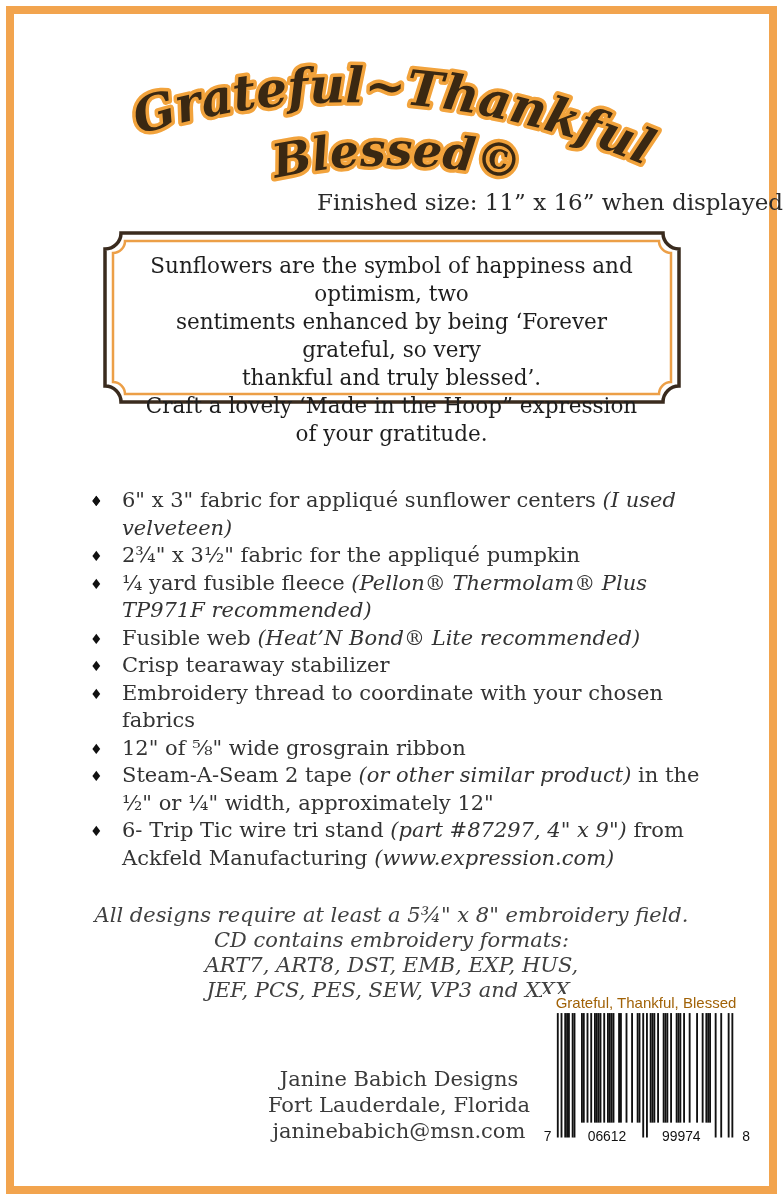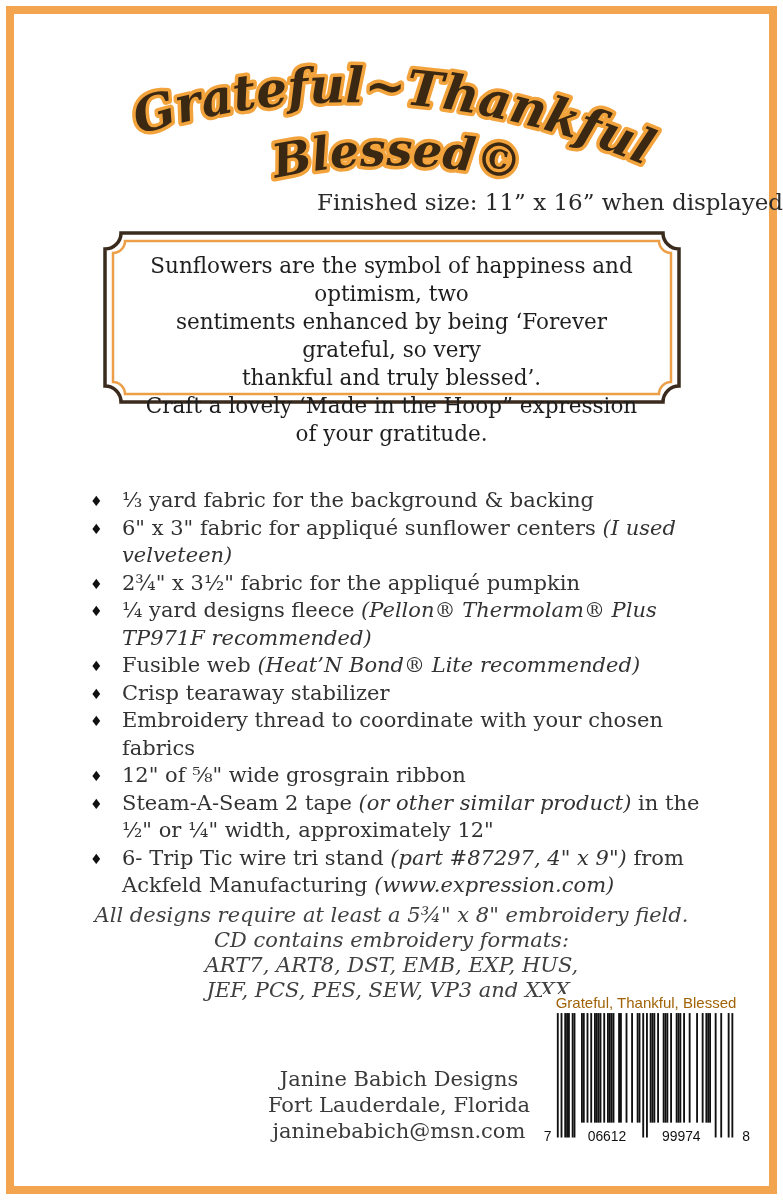--- a/index.html
+++ b/index.html
@@ -159,24 +159,24 @@
     </svg>
     <div class="desc-text">Sunflowers are the symbol of happiness and optimism, two
 sentiments enhanced by being ‘Forever grateful, so very
 thankful and truly blessed’.
 Craft a lovely ‘Made in the Hoop” expression
 of your gratitude.</div>
   </div>
 
 
   <ul class="shopping-list">
-      <li><span class="bullet">♦</span><span>⅓ yard fabric for the background &amp; backing</span></li>
+      <li><span class="bullet">♦</span></li>
       <li><span class="bullet">♦</span><span>6" x 3" fabric for appliqué sunflower centers </span><span class="it">(I used velveteen)</span></li>
       <li><span class="bullet">♦</span><span>2¾" x 3½" fabric for the appliqué pumpkin</span></li>
-      <li><span class="bullet">♦</span><span>¼ yard designs fleece </span><span class="it">(Pellon® Thermolam® Plus TP971F recommended)</span></li>
+      <li><span class="bullet">♦</span><span>¼ yard fusible fleece </span><span class="it">(Pellon® Thermolam® Plus TP971F recommended)</span></li>
       <li><span class="bullet">♦</span><span>Fusible web </span><span class="it">(Heat’N Bond® Lite recommended)</span></li>
       <li><span class="bullet">♦</span><span>Crisp tearaway stabilizer</span></li>
       <li><span class="bullet">♦</span><span>Embroidery thread to coordinate with your chosen fabrics</span></li>
       <li><span class="bullet">♦</span><span>12" of ⅝" wide grosgrain ribbon</span></li>
       <li><span class="bullet">♦</span><span>Steam-A-Seam 2 tape </span><span class="it">(or other similar product)</span><span> in the ½" or ¼" width, approximately 12"</span></li>
       <li><span class="bullet">♦</span><span>6- Trip Tic wire tri stand </span><span class="it">(part #87297, 4" x 9")</span><span> from Ackfeld Manufacturing </span><span class="it">(www.expression.com)</span></li>
     </ul>
 
   <div class="embroidery-info">All designs require at least a 5¾" x 8" embroidery field.
 CD contains embroidery formats:

